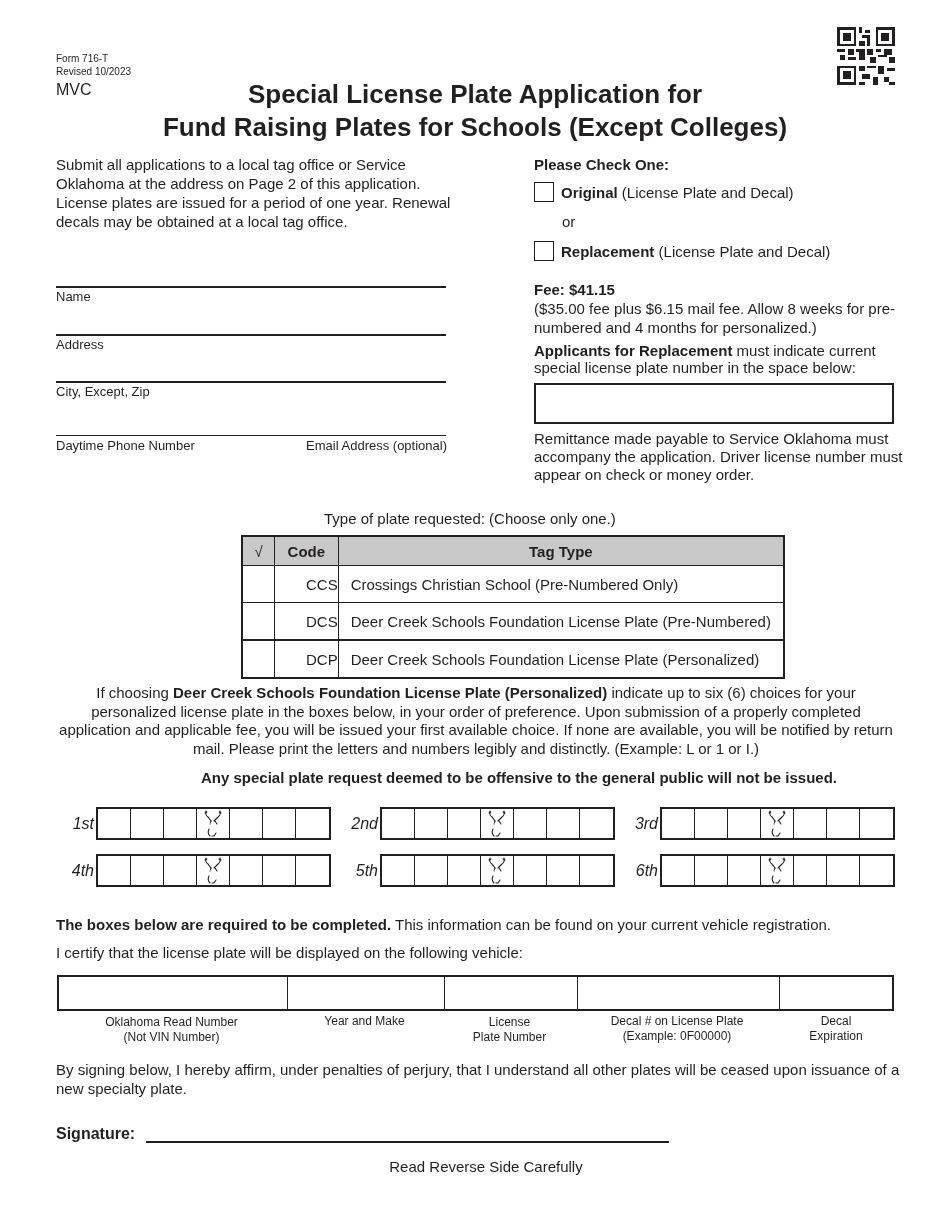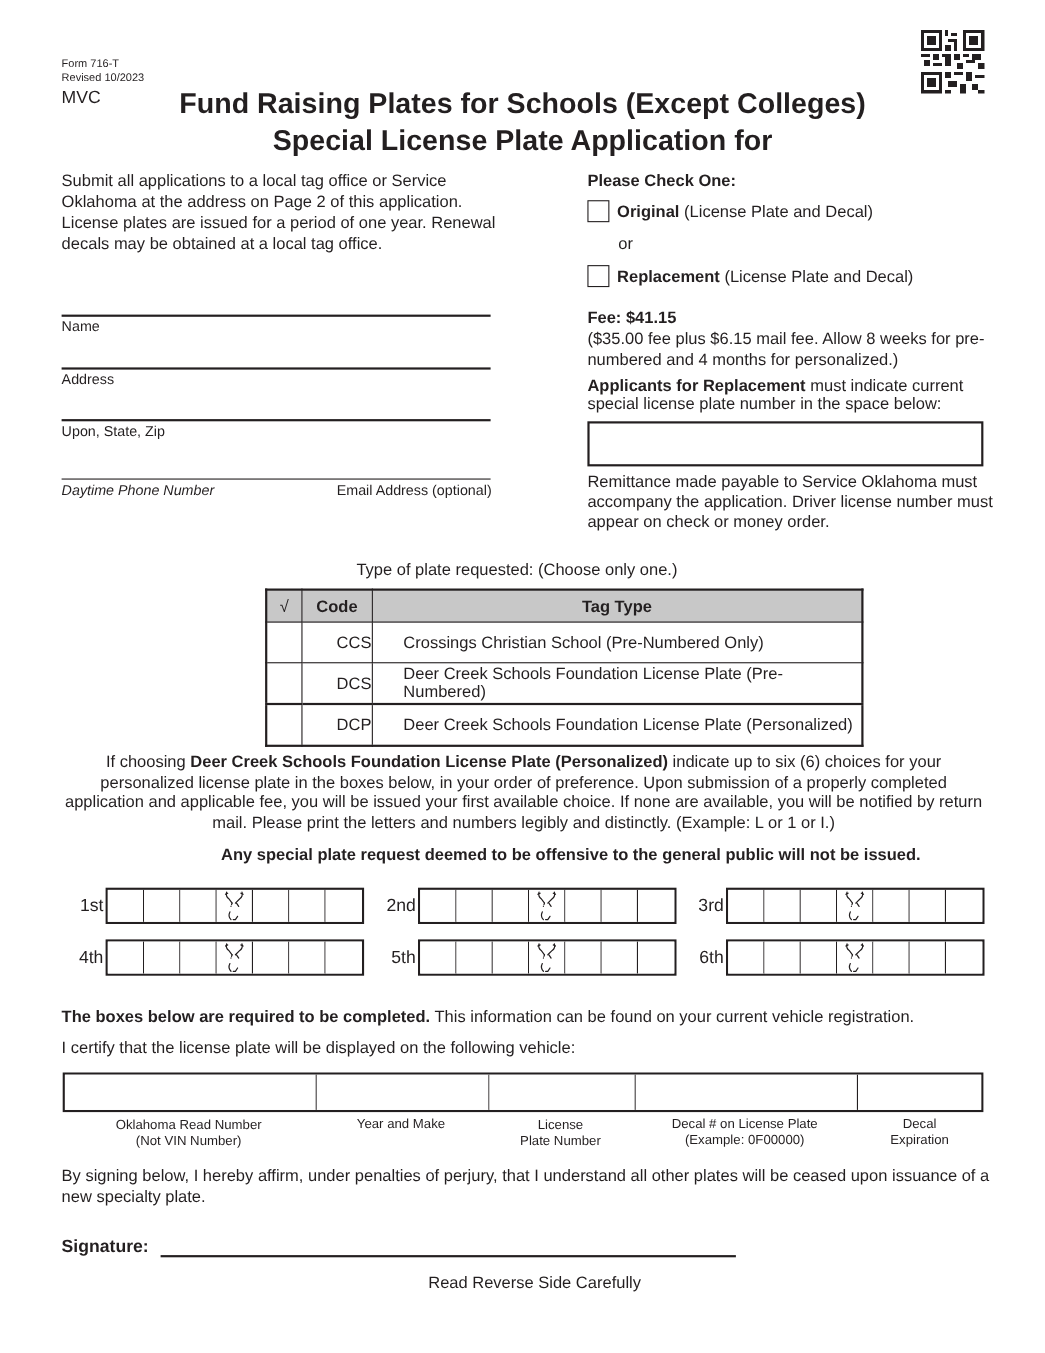--- a/index.html
+++ b/index.html
@@ -37,31 +37,31 @@
     .plate-type-caption { left: 324px; top: 510px; font-size: 15px; }
     table.tag-table {
       position: absolute; left: 241px; top: 535px; width: 544px;
       border-collapse: collapse; font-size: 15px;
       border: 2px solid #231f20;
     }
     .tag-table th, .tag-table td { border: 1px solid #231f20; padding: 0; }
     .tag-table th { background: #c8c8c8; font-weight: bold; height: 28px; }
     .tag-table td { height: 36px; padding-left: 31px; }
     .tag-table td.code, .tag-table th.code { text-align: center; }
-    .tag-table td.type { padding-left: 28px; }
+    .tag-table td.type { padding-left: 12px; }
     .tag-table tr.row-last td { border-top: 2px solid #231f20; }
     .instruct {
       left: 56px; width: 840px; top: 684px; text-align: center;
       font-size: 15px; line-height: 18.5px;
     }
     .offensive {
       left: 0; width: 950px; top: 769px; text-align: center; font-weight: bold; font-size: 15px; padding-left: 44px;
     }
     .plate-group { display: flex; align-items: center; }
-    .plate-label { font-size: 16px; text-align: right; margin-right: 2px; }
+    .plate-label { font-size: 16px; text-align: right; margin-right: 2px; font-style: italic; }
     .plate-box {
       display: flex; border: 2px solid #231f20; height: 33px; box-sizing: border-box;
     }
     .plate-cell {
       width: 33px; height: 100%; border-right: 1px solid #231f20; box-sizing: border-box;
       background: #fff; cursor: text; display: flex; align-items: center; justify-content: center;
     }
     .plate-cell:last-child { border-right: none; }
     .required { left: 56px; top: 916px; font-size: 15px; }
     .certify { left: 56px; top: 944px; font-size: 15px; }
@@ -118,37 +118,37 @@
     <rect x="15" y="14" width="2" height="3" fill="#231f20"></rect>
   <rect x="18" y="15" width="3" height="1" fill="#231f20"></rect>
     <rect x="9" y="17" width="3" height="2" fill="#231f20"></rect>
     <rect x="13" y="18" width="2" height="3" fill="#231f20"></rect>
   <rect x="17" y="18" width="2" height="2" fill="#231f20"></rect>
     <rect x="19" y="20" width="2" height="1" fill="#231f20"></rect>
     <rect x="8" y="20" width="2" height="1" fill="#231f20"></rect>
 </svg>
 
 <div class="abs title">
+  <div>Special License Plate Application for</div>
   <div>Fund Raising Plates for Schools (Except Colleges)</div>
-  <div>Special License Plate Application for</div>
 </div>
 
 <div class="abs intro">Submit all applications to a local tag office or Service Oklahoma at the address on Page 2 of this application. License plates are issued for a period of one year. Renewal decals may be obtained at a local tag office.</div>
 
 <div class="abs fieldline" style="top:286px;"></div>
 <div class="abs fieldlabel" style="left:56px; top:289px;">Name</div>
 
 <div class="abs fieldline" style="top:334px;"></div>
 <div class="abs fieldlabel" style="left:56px; top:337px;">Address</div>
 
 <div class="abs fieldline" style="top:381px;"></div>
-<div class="abs fieldlabel" style="left:56px; top:384px;">Upon, State, Zip</div>
+<div class="abs fieldlabel" style="left:56px; top:384px;">City, Except, Zip</div>
 
 <div class="abs fieldline thin" style="top:435px;"></div>
-<div class="abs fieldlabel" style="left:56px; top:438px;font-style:italic;">Daytime Phone Number</div>
+<div class="abs fieldlabel" style="left:56px; top:438px;">Daytime Phone Number</div>
 <div class="abs fieldlabel" style="left:295px; top:438px; width:152px; text-align:right;">Email Address (optional)</div>
 
 <div class="abs right-col check-heading">Please Check One:</div>
 
 <div class="abs right-col checkrow" style="top:182px;">
   <div class="checkbox"></div>
   <span><b>Original</b><span> (License Plate and Decal)</span></span>
 </div>
 <div class="abs or">or</div>
 <div class="abs right-col checkrow" style="top:241px;">

